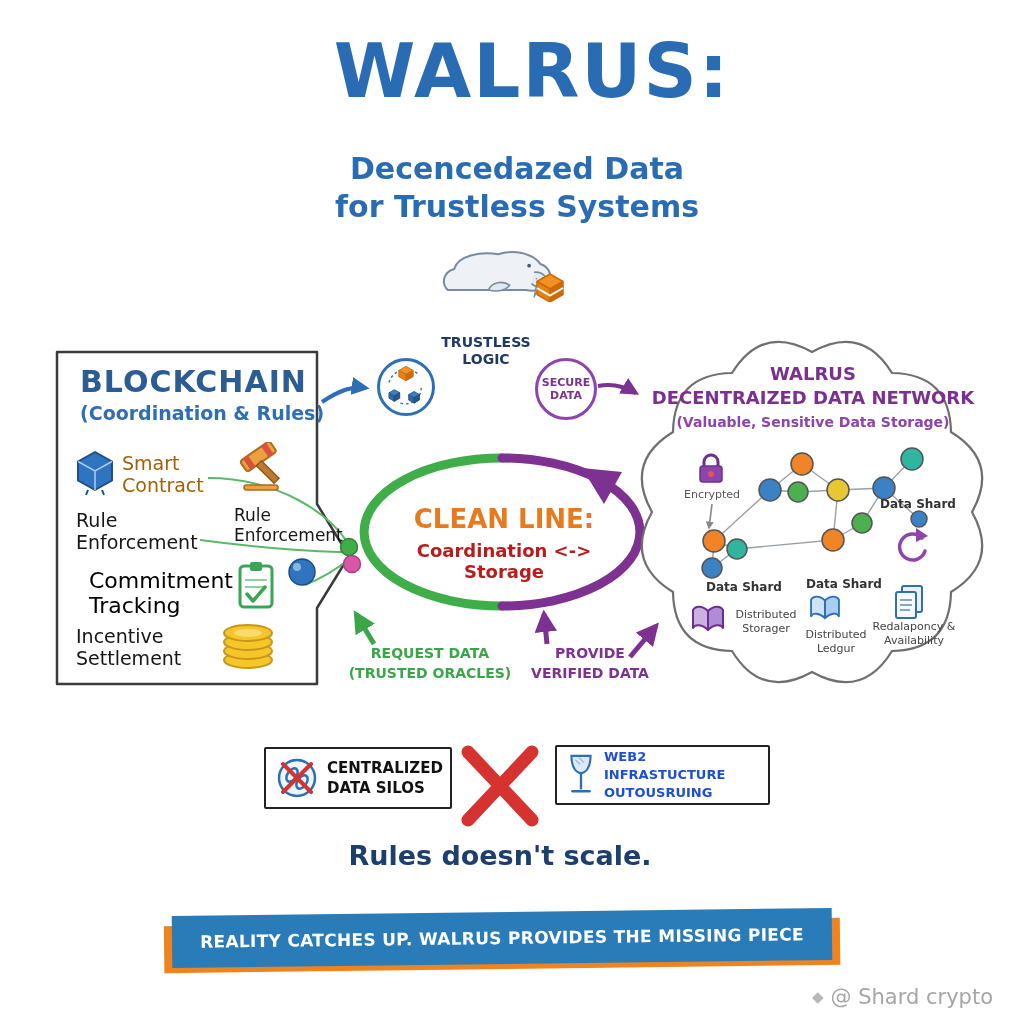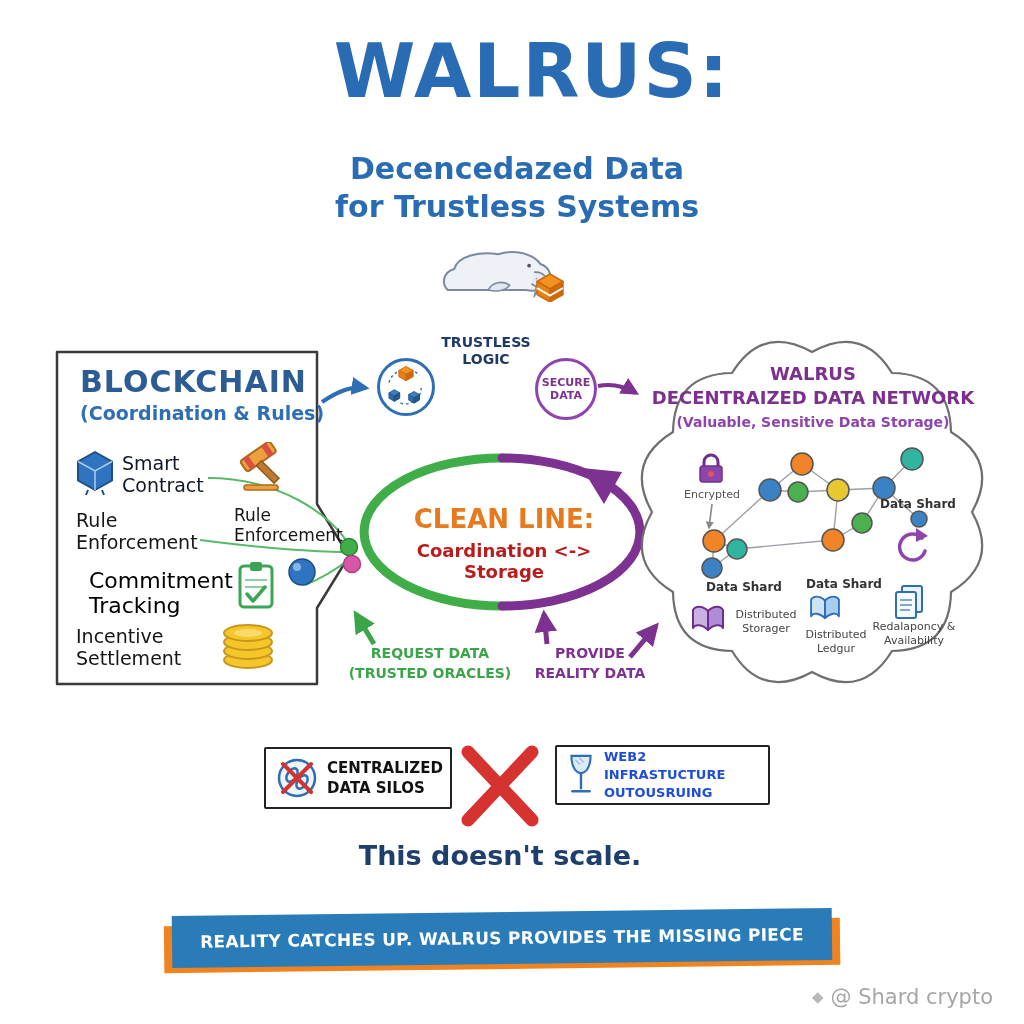--- a/index.html
+++ b/index.html
@@ -147,21 +147,21 @@
   <div class="abs b" style="left:80px;top:364px;font-size:30px;color:#2b5d94;letter-spacing:1px;">BLOCKCHAIN</div>
   <div class="abs b" style="left:80px;top:402px;font-size:19px;color:#2e6eb5;">(Coordination &amp; Rules)</div>
 
   <div class="abs" style="left:76px;top:450px;">
     <svg width="38" height="46" viewBox="0 0 38 46">
       <polygon points="19,2 36,11.5 36,30.5 19,40 2,30.5 2,11.5" fill="#2f74c0" stroke="#1d4e85" stroke-width="2" stroke-linejoin="round"></polygon>
       <path d="M2,11.5 L19,21 L36,11.5 M19,21 V40" stroke="#aecdef" stroke-width="1.5" fill="none"></path>
       <path d="M12,40 L10,45 M26,40 L28,45" stroke="#1d4e85" stroke-width="2"></path>
     </svg>
   </div>
-  <div class="abs p" style="left:122px;top:453px;font-size:19px;line-height:1.15;color:#0f172a;">Smart
+  <div class="abs p" style="left:122px;top:453px;font-size:19px;line-height:1.15;color:#a16207;">Smart
 Contract</div>
 
   <div class="abs" style="left:236px;top:442px;">
     <svg width="52" height="50" viewBox="0 0 52 50">
       <g transform="rotate(-35 22 14)">
         <rect x="4" y="8" width="36" height="13" rx="3" fill="#eda03f" stroke="#b06a1a" stroke-width="2"></rect>
         <rect x="8" y="8" width="6" height="13" fill="#d8503f"></rect>
         <rect x="30" y="8" width="6" height="13" fill="#d8503f"></rect>
       </g>
       <rect x="28" y="18" width="7" height="25" transform="rotate(-45 31 30)" fill="#c07a30" stroke="#8f5a1e" stroke-width="1.5"></rect>
@@ -203,21 +203,21 @@
       <ellipse cx="28" cy="19" rx="14" ry="4" fill="#f9da6a"></ellipse>
     </svg>
   </div>
 
   <div class="abs c b" style="left:384px;top:504px;width:240px;font-size:26px;color:#e87a1e;">CLEAN LINE:</div>
   <div class="abs c b" style="left:374px;top:540px;width:260px;font-size:18px;color:#b91c1c;">Coardination &lt;-&gt; Storage</div>
 
   <div class="abs c b p" style="left:340px;top:644px;width:180px;font-size:14px;line-height:1.4;color:#3aa549;">REQUEST DATA
 (TRUSTED ORACLES)</div>
   <div class="abs c b p" style="left:515px;top:644px;width:150px;font-size:14px;line-height:1.4;color:#7d3190;">PROVIDE
-REALITY DATA</div>
+VERIFIED DATA</div>
 
   <div class="abs c b p" style="left:648px;top:362px;width:330px;font-size:18px;line-height:1.35;color:#7b2f8e;">WALRUS
 DECENTRAIZED DATA NETWORK</div>
   <div class="abs c b" style="left:658px;top:414px;width:310px;font-size:14px;color:#8e44ad;">(Valuable, Sensitive Data Storage)</div>
 
   <div class="abs" style="left:698px;top:452px;">
     <svg width="26" height="32" viewBox="0 0 26 32">
       <path d="M6,15 V10 A7,7 0 0 1 20,10 V15" fill="none" stroke="#6d2f8e" stroke-width="3"></path>
       <rect x="2" y="14" width="22" height="16" rx="3" fill="#8e44ad" stroke="#6d2f8e" stroke-width="1.5"></rect>
       <circle cx="13" cy="22" r="3" fill="#e05555"></circle>
@@ -292,21 +292,21 @@
         <path d="M4,3 C4,15 9,21 14,21 C19,21 24,15 24,3 Z" fill="#dcebf8" stroke="#2e6eb5" stroke-width="2.2"></path>
         <path d="M8,7 L13,12 M12,5 L17,10" stroke="#9cc0e2" stroke-width="1.5"></path>
         <path d="M14,21 V38" stroke="#2e6eb5" stroke-width="2.5"></path>
         <path d="M5,40 H23" stroke="#2e6eb5" stroke-width="2.5" stroke-linecap="round"></path>
       </svg>
     </span>
     <span class="b p" style="margin-left:9px;font-size:13px;line-height:1.4;color:#1d4ed8;">WEB2 INFRASTUCTURE
 OUTOUSRUING</span>
   </div>
 
-  <div class="abs c b" style="left:330px;top:840px;width:340px;font-size:27px;color:#1e3f6e;">This doesn't scale.</div>
+  <div class="abs c b" style="left:330px;top:840px;width:340px;font-size:27px;color:#1e3f6e;">Rules doesn't scale.</div>
 
   <div class="abs" style="left:172px;top:912px;width:660px;height:52px;transform:rotate(-0.7deg);">
     <div style="position:absolute;left:-8px;right:-8px;top:10px;bottom:-5px;background:#ef8320;"></div>
     <div style="position:absolute;inset:0;background:#2a7cb8;display:flex;align-items:center;justify-content:center;">
       <span class="b" style="color:#ffffff;font-size:17px;letter-spacing:0.3px;">REALITY CATCHES UP. WALRUS PROVIDES THE MISSING PIECE</span>
     </div>
   </div>
 
   <div class="abs" style="left:812px;top:985px;width:205px;display:flex;align-items:center;gap:7px;color:#a6a6a6;">
     <span style="font-size:15px;color:#b8b8b8;">◆</span>

